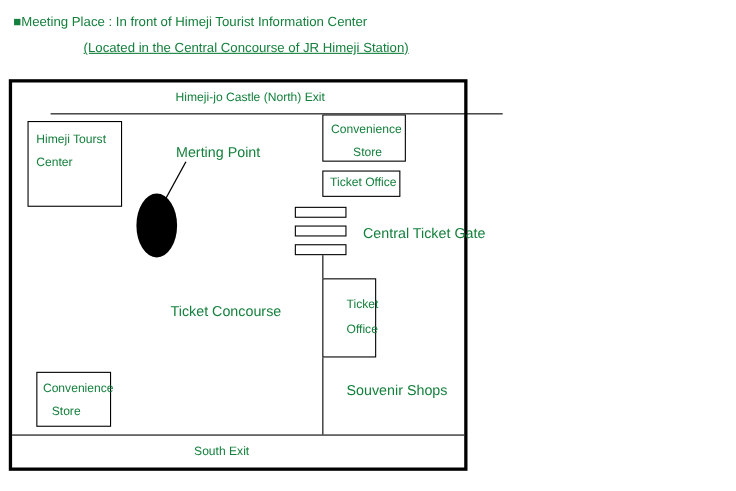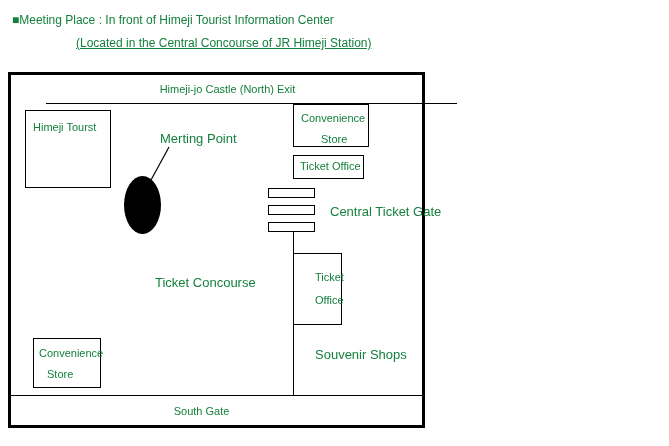--- a/index.html
+++ b/index.html
@@ -62,20 +62,21 @@
   <div class="hdr2">(Located in the Central Concourse of JR Himeji Station)</div>
 
   <div class="map">
 
     <div class="band-n">
       <span>Himeji-jo Castle (North) Exit</span>
     </div>
 
     <div class="box box-info">
       <div>Himeji Tourst</div>
+      <div>Center</div>
     </div>
 
     <div class="lbl lbl-meet">Merting Point</div>
 
     <svg class="pointer" width="60" height="60" viewBox="0 0 60 60">
       <line x1="38" y1="12" x2="20" y2="45"></line>
     </svg>
 
     <div class="marker"></div>
 
@@ -106,17 +107,17 @@
     <div class="lbl lbl-conc">Ticket Concourse</div>
 
     <div class="lbl lbl-souv">Souvenir Shops</div>
 
     <div class="box box-conv-bot">
       <div class="l1">Convenience</div>
       <div class="l2">Store</div>
     </div>
 
     <div class="band-s">
-      <span>South Gate</span>
+      <span>South Exit</span>
     </div>
 
   </div>
 </div>
 
 </body></html>

